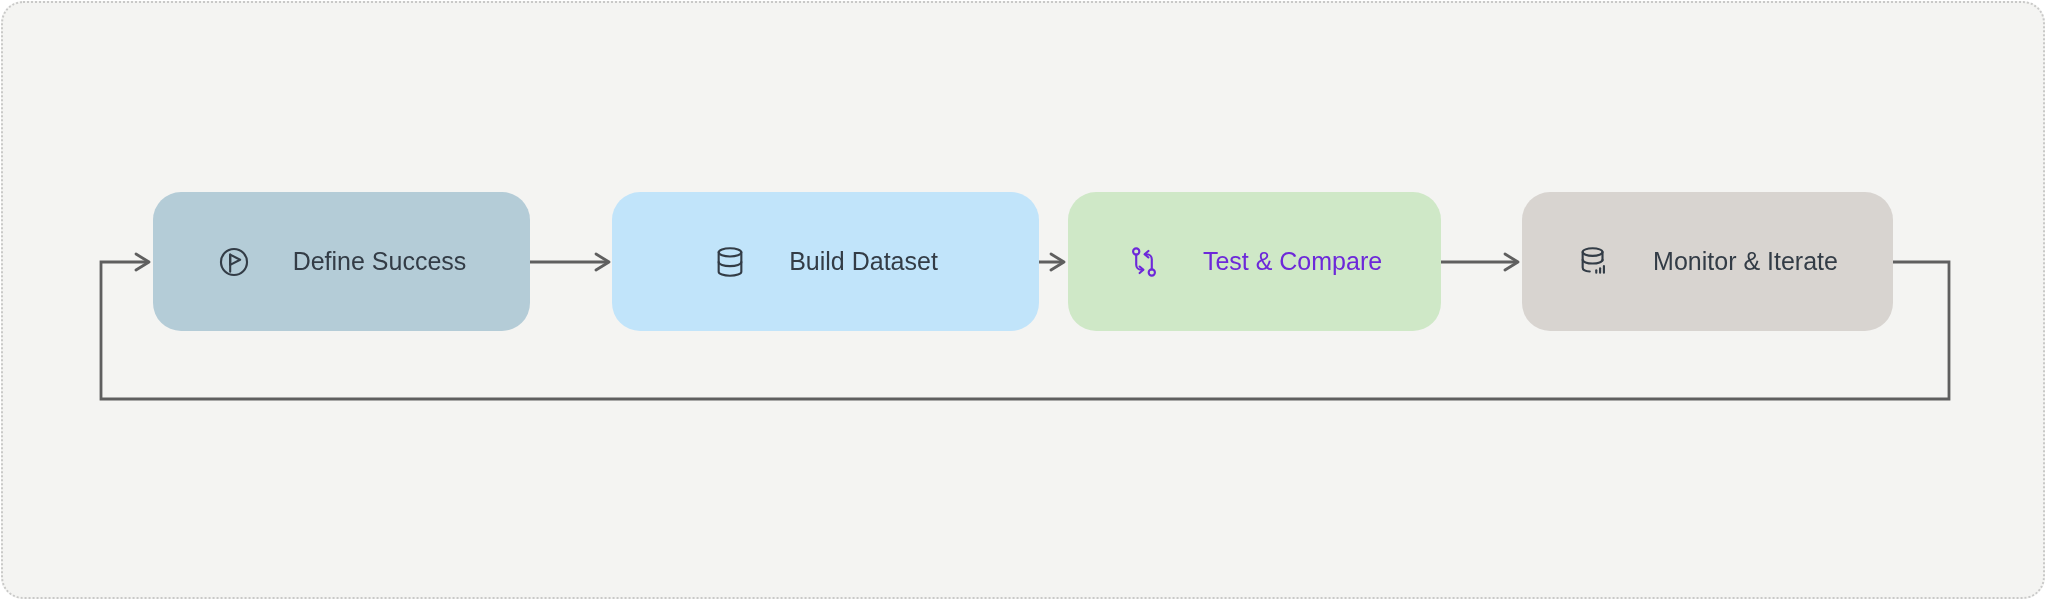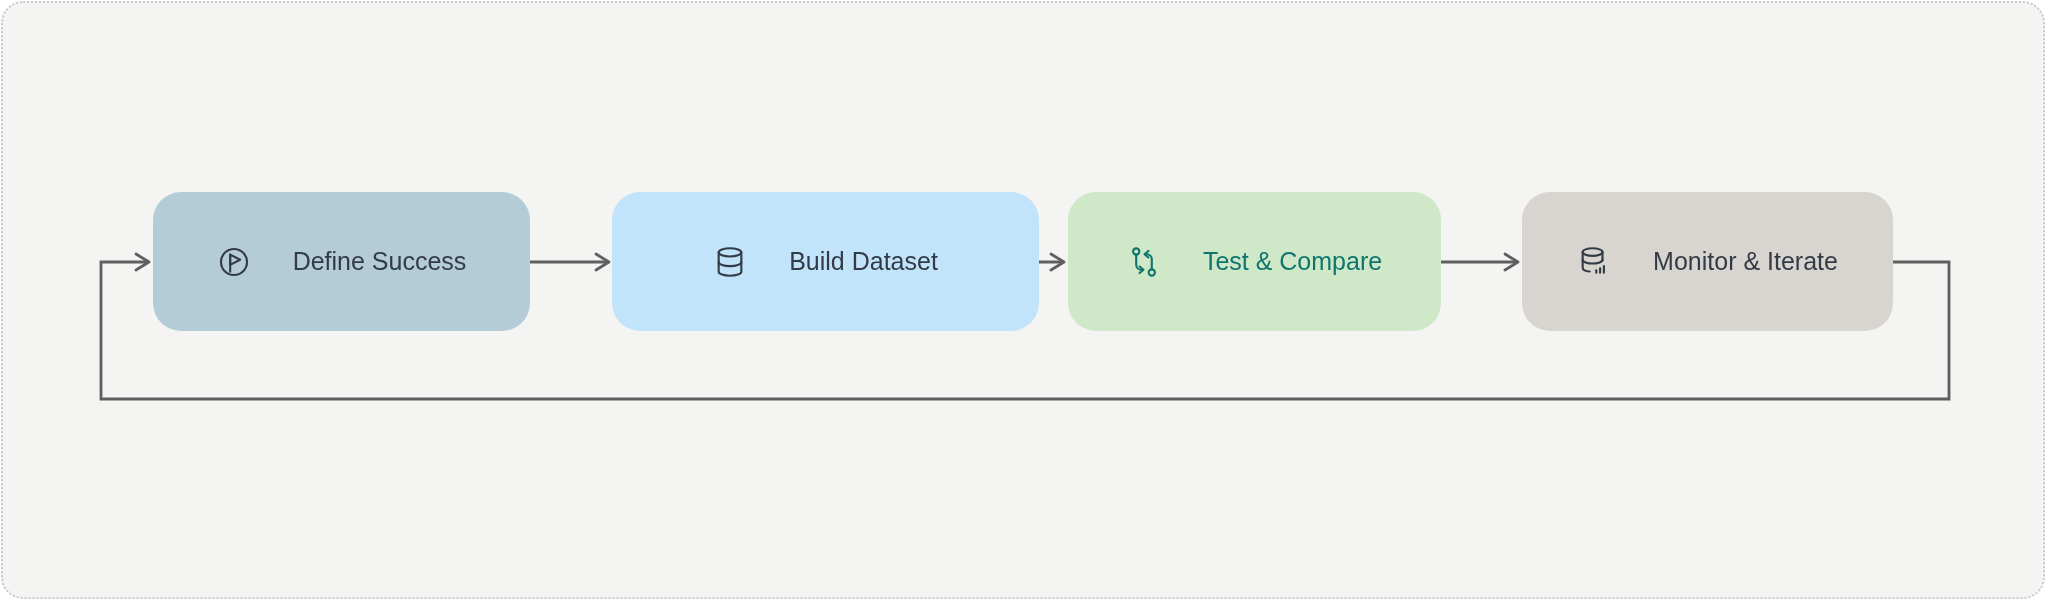--- a/index.html
+++ b/index.html
@@ -92,21 +92,21 @@
 
   <div class="node n2" style="background-color: rgb(193, 228, 250); color: rgb(51, 60, 70);">
     <svg class="icon" viewBox="0 0 24 24" fill="none" stroke="currentColor" stroke-width="1.5" stroke-linecap="round" stroke-linejoin="round">
       <ellipse cx="12" cy="5.2" rx="8" ry="2.9"></ellipse>
       <path d="M4 5.2 V18.8 a8 2.9 0 0 0 16 0 V5.2"></path>
       <path d="M4 12 a8 2.9 0 0 0 16 0"></path>
     </svg>
     <span class="label">Build Dataset</span>
   </div>
 
-  <div class="node n3" style="background-color: rgb(207, 232, 199); color: #0f766e;">
+  <div class="node n3" style="background-color: rgb(207, 232, 199); color: #6d28d9;">
     <svg class="icon" viewBox="0 0 24 24" fill="none" stroke="currentColor" stroke-width="1.5" stroke-linecap="round" stroke-linejoin="round">
       <circle cx="6.5" cy="4.6" r="2.2"></circle>
       <path d="M6.5 6.8 L6.5 14 A3.5 3.5 0 0 0 10 17.5 L11.3 17.5"></path>
       <path d="M8.9 15.2 L11.6 17.5 L8.9 19.8"></path>
       <circle cx="17.5" cy="19.4" r="2.2"></circle>
       <path d="M17.5 17.2 L17.5 10 A3.5 3.5 0 0 0 14 6.5 L12.7 6.5"></path>
       <path d="M15.1 4.2 L12.4 6.5 L15.1 8.8"></path>
     </svg>
     <span class="label">Test &amp; Compare</span>
   </div>

